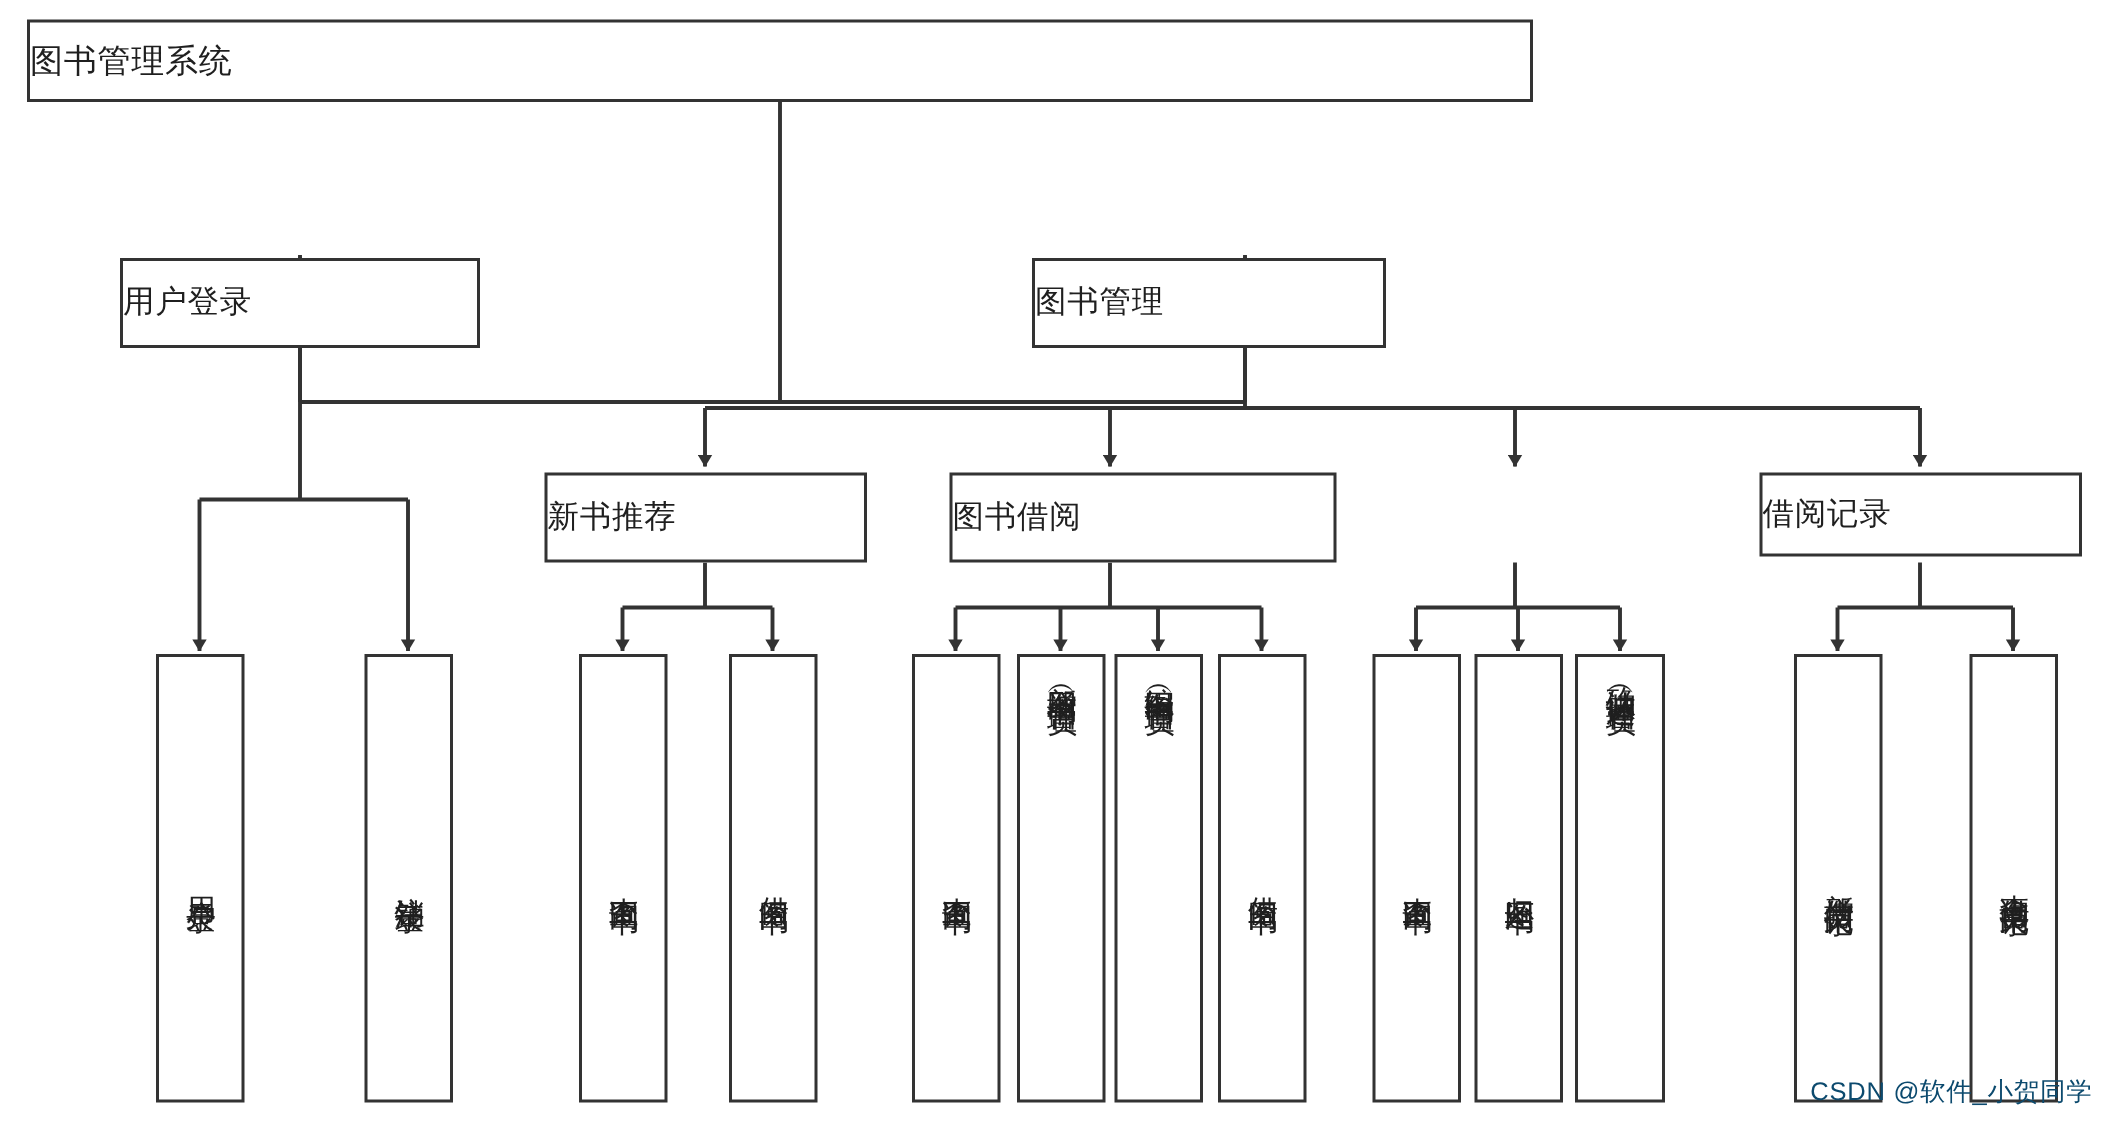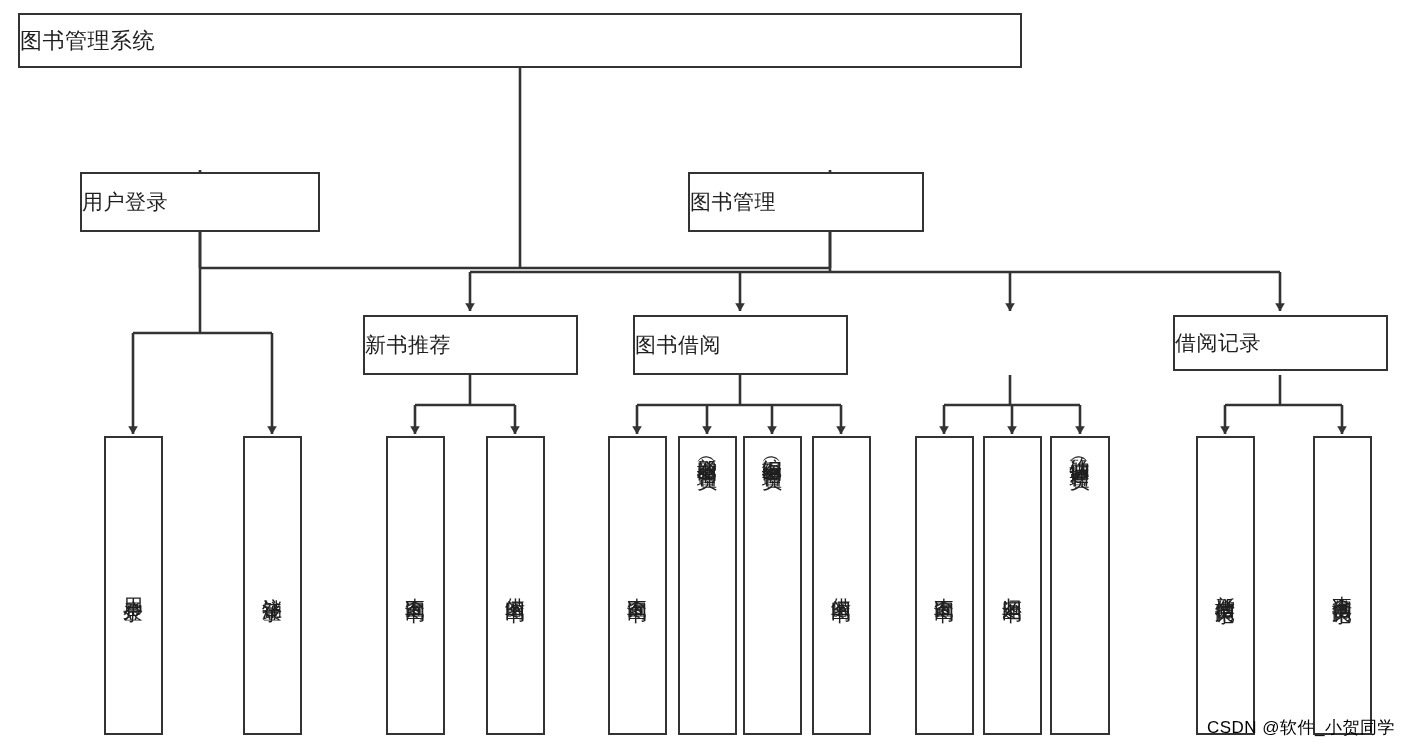--- a/index.html
+++ b/index.html
@@ -62,21 +62,21 @@
   }
   .node-box.vertical.centered {
     align-items: center;
     padding-top: 0;
   }
   #watermark {
     position: absolute;
     right: 10px;
     bottom: 8px;
     font-size: 17px;
-    color: #000000;
+    color: #0c4a6e;
     white-space: nowrap;
     letter-spacing: 0.5px;
     pointer-events: none;
   }
 </style>
 </head>
 <body>
 
 <div id="diagram-root">
 
@@ -137,21 +137,21 @@
   <div class="node-box horizontal" style="left:80px; top:172px; width:240px; height:60px;">
     <span class="node-label">用户登录</span>
   </div>
   <div class="node-box horizontal" style="left:688px; top:172px; width:236px; height:60px;">
     <span class="node-label">图书管理</span>
   </div>
 
   <div class="node-box horizontal" style="left:363px; top:315px; width:215px; height:60px;">
     <span class="node-label">新书推荐</span>
   </div>
-  <div class="node-box horizontal" style="left:633px; top:315px; width:215px; height:60px;">
+  <div class="node-box horizontal" style="left:633px; top:315px; width:258px; height:60px;">
     <span class="node-label">图书借阅</span>
   </div>
   <div class="node-box horizontal" style="left:1173px; top:315px; width:215px; height:56px;">
     <span class="node-label">借阅记录</span>
   </div>
 
   <div class="node-box vertical centered" style="left:104px; top:436px; width:59px; height:299px;">
     <span class="node-label">用户登录</span>
   </div>
   <div class="node-box vertical centered" style="left:243px; top:436px; width:59px; height:299px;">

